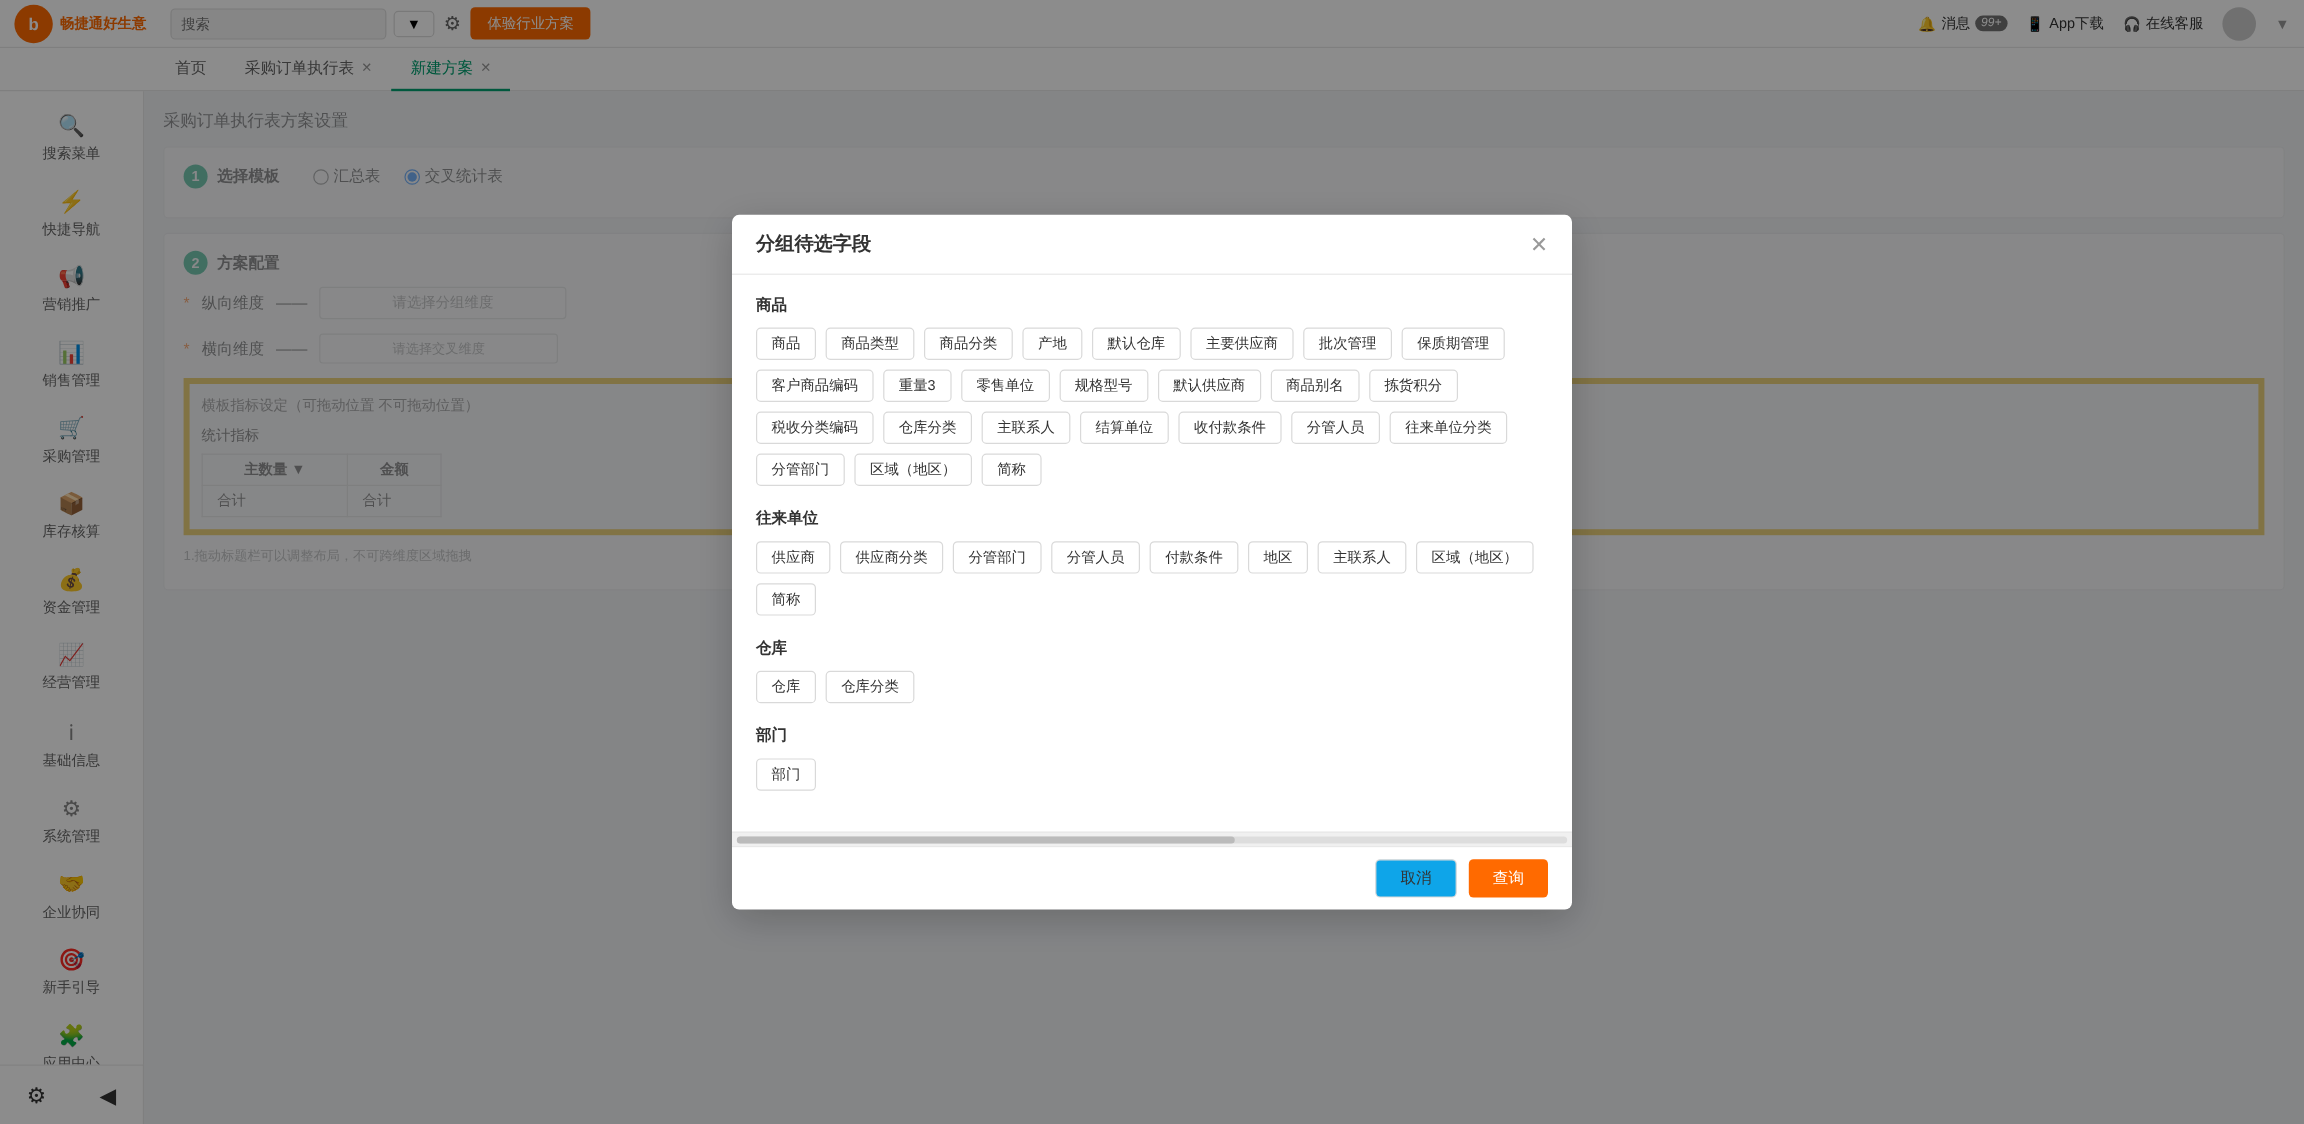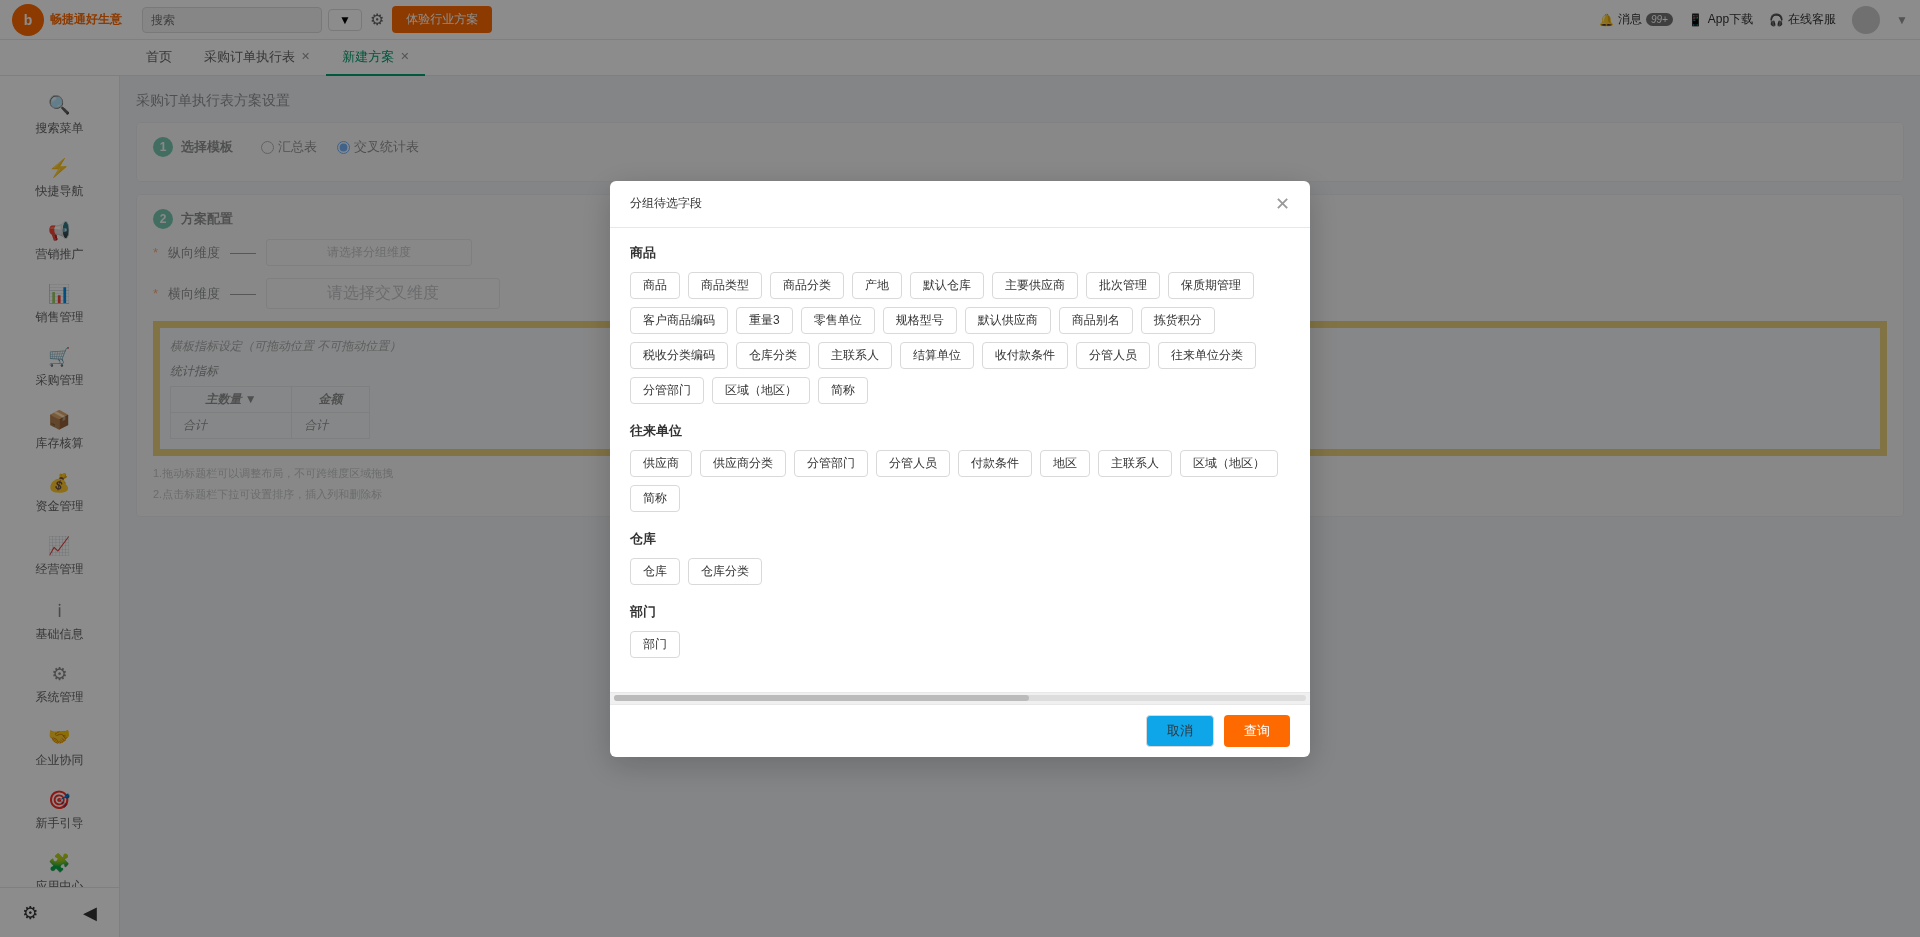--- a/index.html
+++ b/index.html
@@ -207,22 +207,22 @@
     }
     .modal-header {
       padding: 14px 20px;
       border-bottom: 1px solid #e8e8e8;
       display: flex;
       align-items: center;
       justify-content: space-between;
       flex-shrink: 0;
     }
     .modal-title {
-      font-size: 12px;
-      font-weight: normal;
+      font-size: 16px;
+      font-weight: bold;
       color: #333;
     }
     .modal-close {
       cursor: pointer;
       font-size: 18px;
       color: #999;
       line-height: 1;
     }
     .modal-body {
       padding: 16px 20px;
@@ -474,42 +474,41 @@
     <div style="display:flex;align-items:center;margin-bottom:12px;gap:10px;">
       <span style="color:#f60;">*</span>
       <span>纵向维度</span>
       <span>——</span>
       <div style="border:1px solid #ddd;padding:4px 60px;border-radius:3px;color:#999;font-size:12px;">请选择分组维度</div>
     </div>
     <div style="display:flex;align-items:center;margin-bottom:12px;gap:10px;">
       <span style="color:#f60;">*</span>
       <span>横向维度</span>
       <span>——</span>
-      <div style="border:1px solid #ddd;padding:4px 60px;border-radius:3px;color:#999;font-size:16px;">请选择交叉维度</div>
-    </div>
-    <div style="background:#fafafa;border:7px solid #eab308;padding:10px;margin-bottom:10px;font-style:italic;">
+      <div style="border:1px solid #ddd;padding:4px 60px;border-radius:3px;color:#999;font-size:11px;">请选择交叉维度</div>
+    </div>
+    <div style="background:#fafafa;border:5px solid #eab308;padding:10px;margin-bottom:10px;">
       <div style="font-size:12px;color:#666;margin-bottom:8px;">横板指标设定（可拖动位置 不可拖动位置）</div>
       <div style="font-size:12px;margin-bottom:6px;">统计指标</div>
       <table style="border-collapse:collapse;font-size:12px;width:200px;">
         <thead>
           <tr>
             <th style="border:1px solid #ddd;padding:4px 12px;">主数量 ▼</th>
             <th style="border:1px solid #ddd;padding:4px 12px;">金额</th>
           </tr>
         </thead>
         <tbody>
           <tr>
             <td style="border:1px solid #ddd;padding:4px 12px;">合计</td>
             <td style="border:1px solid #ddd;padding:4px 12px;">合计</td>
           </tr>
         </tbody>
       </table>
     </div>
     <div style="font-size:11px;color:#999;margin-bottom:6px;">1.拖动标题栏可以调整布局，不可跨维度区域拖拽</div>
-    <div style="font-size:11px;color:#999;">2.点击标题栏下拉可设置排序，插入列和删除标</div>
   </div>
 </div>
 
 <div class="overlay">
   <div class="modal">
     <div class="modal-header">
       <span class="modal-title">分组待选字段</span>
       <span class="modal-close">✕</span>
     </div>
     <div class="modal-body" id="modal-body-content">

